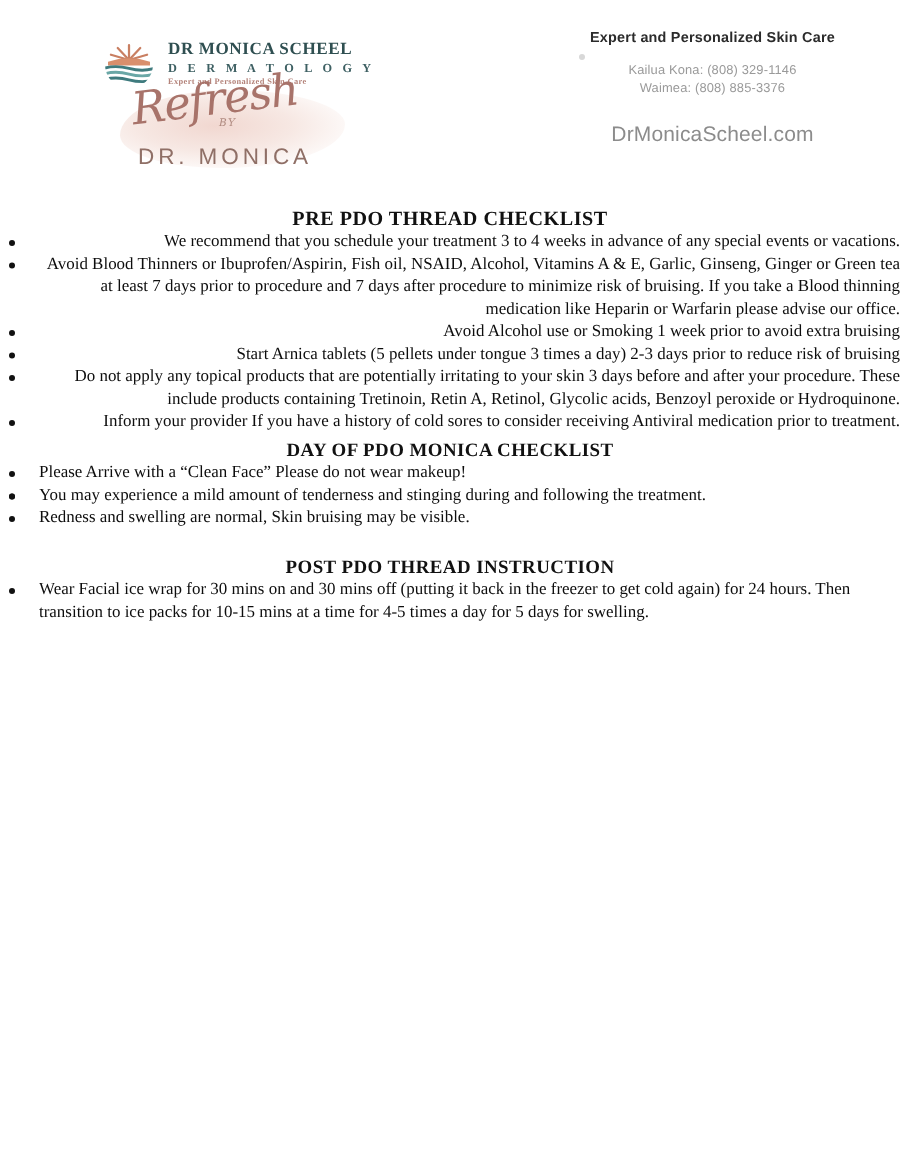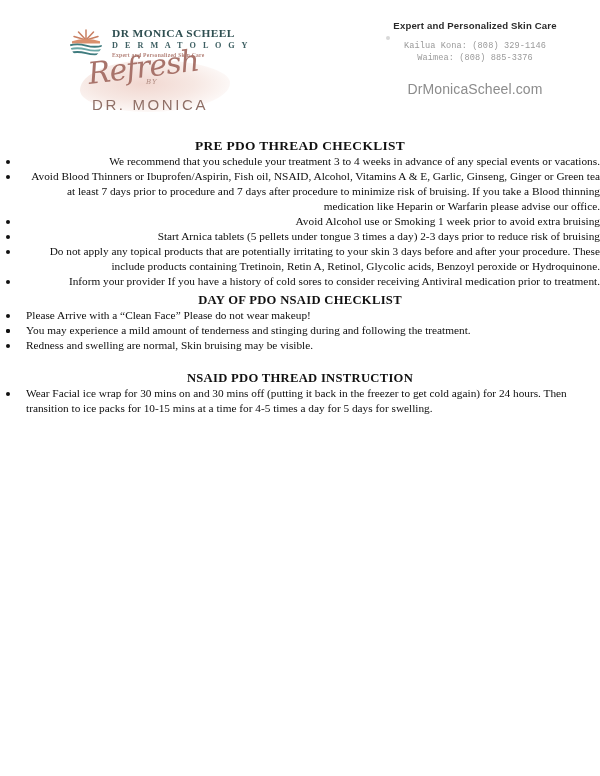--- a/index.html
+++ b/index.html
@@ -149,21 +149,20 @@
     color: #2b2b2b;
     letter-spacing: 0.15px;
     white-space: nowrap;
   }
   .hr-phones {
     margin-top: 9px;
     font-size: 8.6px;
     color: #9a9a9a;
     line-height: 1.45;
     letter-spacing: 0.1px;
-    font-family: Liberation Mono, monospace;
   }
   .hr-site {
     margin-top: 16px;
     font-size: 14px;
     color: #8c8c8c;
     letter-spacing: 0.1px;
   }
   .header-speck {
     position: absolute;
     left: 366px;
@@ -324,41 +323,41 @@
       <li>
         <span class="bullet-dot"></span>
         <span>Do not apply any topical products that are potentially irritating to your skin 3 days before and after your procedure. These include products containing Tretinoin, Retin A, Retinol, Glycolic acids, Benzoyl peroxide or Hydroquinone.</span>
       </li>
       <li>
         <span class="bullet-dot"></span>
         <span>Inform your provider If you have a history of cold sores to consider receiving Antiviral medication prior to treatment.</span>
       </li>
     </ul>
 
-    <h2 class="section-title day">DAY OF PDO NSAID CHECKLIST</h2>
+    <h2 class="section-title day">DAY OF PDO MONICA CHECKLIST</h2>
 
     <ul class="bullets list-day">
       <li>
         <span class="bullet-dot"></span>
         <span>Please Arrive with a “Clean Face” Please do not wear makeup!</span>
       </li>
       <li>
         <span class="bullet-dot"></span>
       </li>
       <li>
         <span class="bullet-dot"></span>
         <span>You may experience a mild amount of tenderness and stinging during and following the treatment.</span>
       </li>
       <li>
         <span class="bullet-dot"></span>
         <span>Redness and swelling are normal, Skin bruising may be visible.</span>
       </li>
     </ul>
 
-    <h2 class="section-title post">NSAID PDO THREAD INSTRUCTION</h2>
+    <h2 class="section-title post">POST PDO THREAD INSTRUCTION</h2>
 
     <ul class="bullets list-post">
       <li>
         <span class="bullet-dot"></span>
         <span>Wear Facial ice wrap for 30 mins on and 30 mins off (putting it back in the freezer to get cold again) for 24 hours. Then transition to ice packs for 10-15 mins at a time for 4-5 times a day for 5 days for swelling.</span>
       </li>
     </ul>
 
   </div>
 </div>

